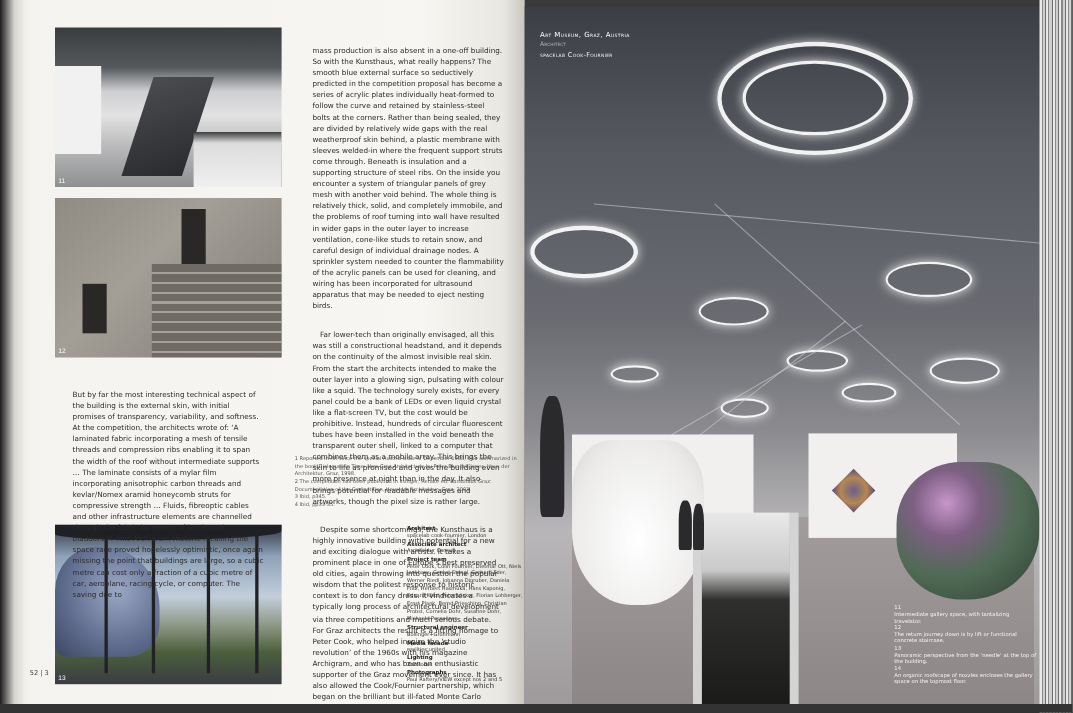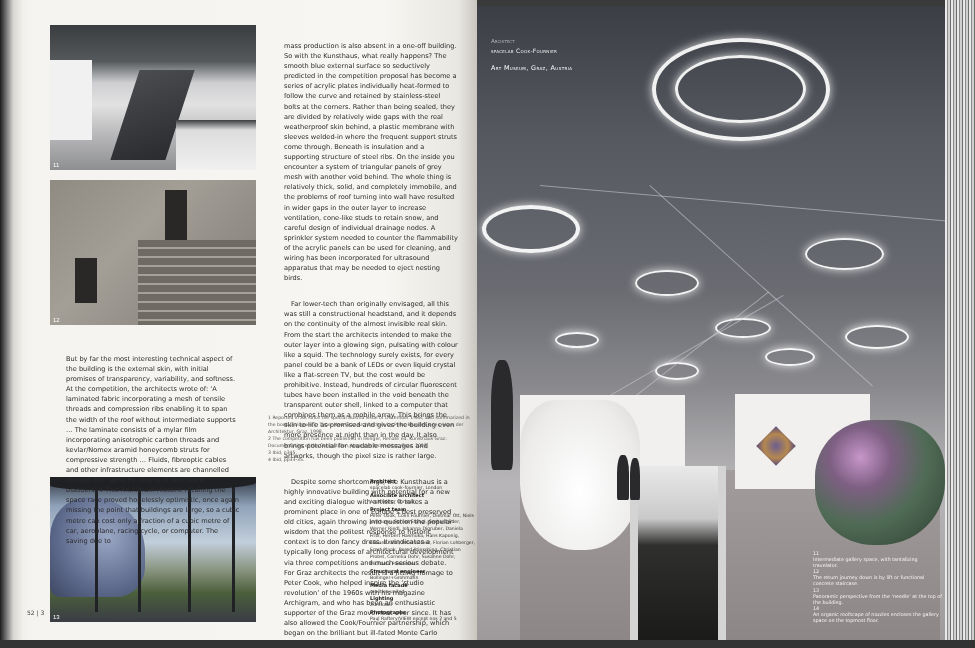--- a/index.html
+++ b/index.html
@@ -40,21 +40,21 @@
   .author { font-size:6px; letter-spacing:0.2px; }
   .footnotes { position:absolute; left:268px; top:414px; width:206px; font-size:4.6px; line-height:7px; color:#555; font-family:"DejaVu Sans", sans-serif; }
   .footnotes div { margin:0; }
 
   .credits { position:absolute; left:370px; top:478px; width:105px; font-family:"DejaVu Sans", sans-serif; font-size:4.6px; line-height:6.9px; color:#333; }
   .credits .label { font-weight:bold; font-size:5px; color:#1d1d1d; }
 
   .folio { position:absolute; left:27px; top:609px; font-size:6px; color:#444; font-family:"DejaVu Sans", sans-serif; }
 
   
-  .rp-title { position:absolute; left:491px; top:28px; font-size:6.4px; letter-spacing:0.4px; color:#fff; font-variant:small-caps; font-family:"DejaVu Sans", sans-serif;margin-top:36px; }
+  .rp-title { position:absolute; left:491px; top:28px; font-size:6.4px; letter-spacing:0.4px; color:#fff; font-variant:small-caps; font-family:"DejaVu Sans", sans-serif; }
   .rp-sub { position:absolute; left:491px; top:38px; font-size:5.6px; color:#b3b6ba; font-variant:small-caps; font-family:"DejaVu Sans", sans-serif; }
   .rp-arch { position:absolute; left:491px; top:47px; font-size:6px; letter-spacing:0.3px; color:#f2f2f2; font-variant:small-caps; font-family:"DejaVu Sans", sans-serif; }
   .ring { position:absolute; border-radius:50%; border:4px solid rgba(255,255,255,0.92); box-shadow:0 0 10px rgba(255,255,255,0.8); }
   .panel-line { position:absolute; height:1px; background:rgba(210,210,215,0.55); transform-origin:0 0; }
   .gallery-wall { position:absolute; background:#f2f0ef; }
   .floor { position:absolute; left:520px; top:470px; width:420px; height:172px; background:linear-gradient(180deg,#a39c9c,#8d8686); }
   .chute { position:absolute; left:630px; top:466px; width:80px; height:176px; background:linear-gradient(180deg,#e9e9e9 0%,#c9c9c9 30%,#2f302e 45%,#1a1b19 100%); border-left:8px solid #d4d4d4; border-right:8px solid #d4d4d4; }
   .sculpture { position:absolute; left:815px; top:420px; width:130px; height:125px; border-radius:45% 40% 50% 45%; background:radial-gradient(circle at 35% 30%,#c696c9 0%,#7e5f83 25%,#4f6b55 55%,#2f3e33 100%); }
   .blob-white { position:absolute; left:520px; top:400px; width:120px; height:150px; background:radial-gradient(ellipse at 50% 60%,#ffffff,#ecebea 70%,#d8d6d4); border-radius:30% 30% 45% 45%; }
   .painting { position:absolute; left:762px; top:432px; width:28px; height:28px; background:radial-gradient(circle,#6a5e8e,#b5884f 60%,#584a7e); transform:rotate(45deg); }

